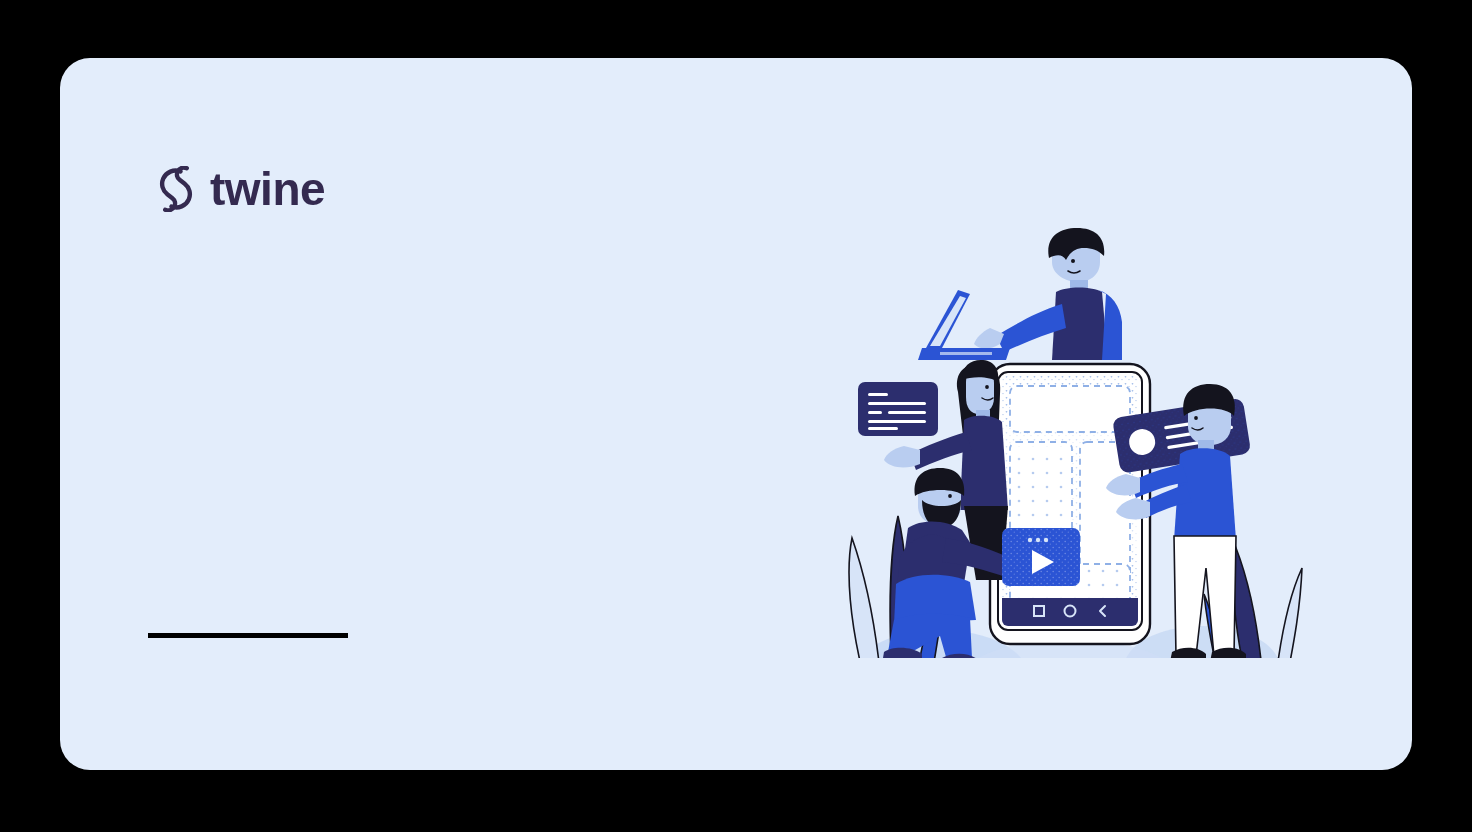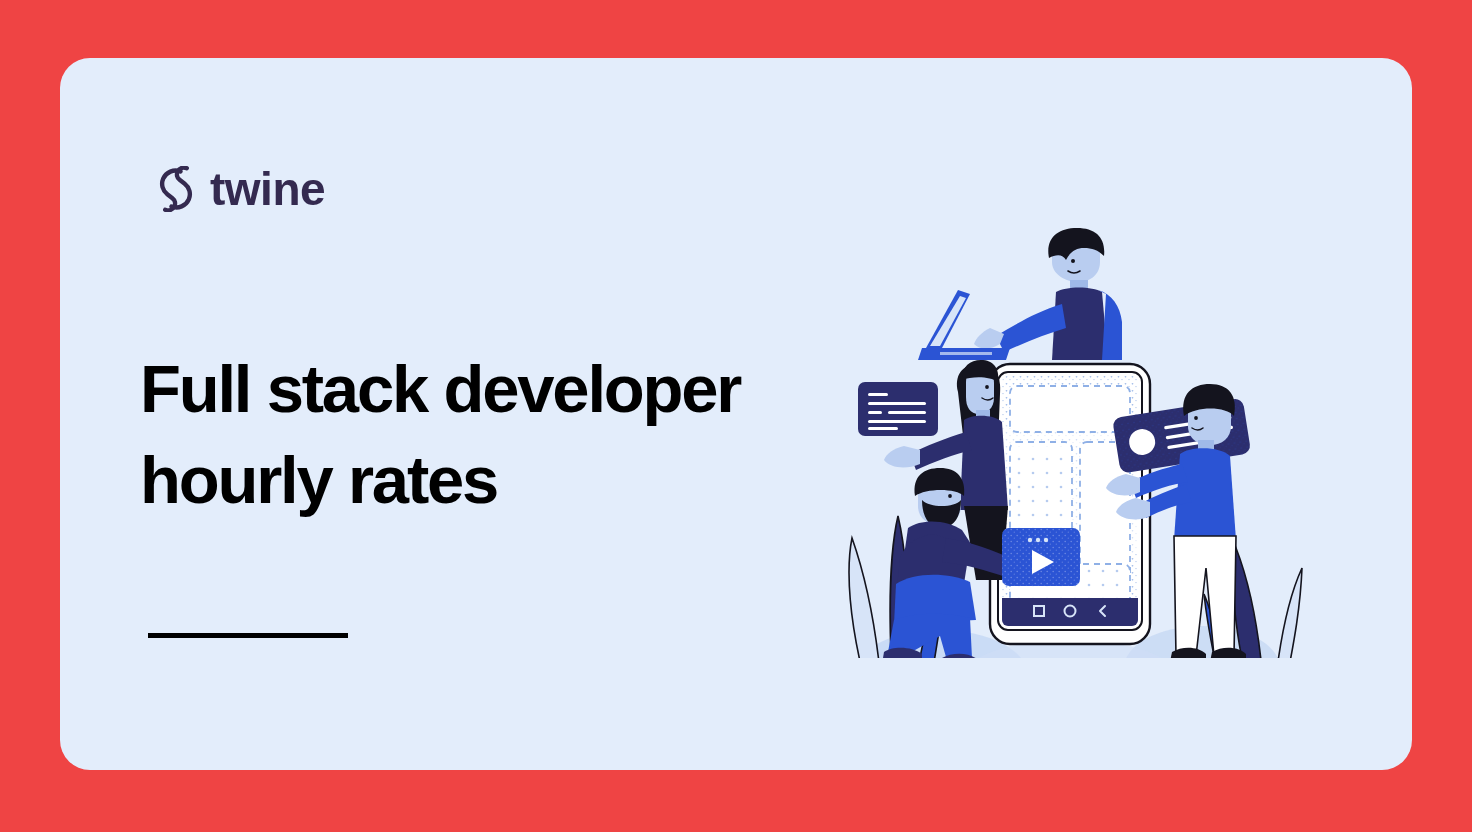--- a/index.html
+++ b/index.html
@@ -9,21 +9,21 @@
     width: 1472px;
     height: 832px;
     overflow: hidden;
     font-family: "Liberation Sans", sans-serif;
   }
 
   #page {
     position: relative;
     width: 1472px;
     height: 832px;
-    background: #ef4444;
+    background: #000000;
   }
 
   
   #card {
     position: absolute;
     left: 60px;
     top: 58px;
     width: 1352px;
     height: 712px;
     background: #e3edfb;
@@ -92,21 +92,20 @@
     <div id="brand">
       <span>
         <svg id="brand-mark" viewBox="0 0 40 46" fill="none" xmlns="http://www.w3.org/2000/svg">
           <path d="M24.5 5.5c-6.8-2.6-14.4 0.6-17.3 7.2-2.4 5.6-0.6 12 4.1 15.6l5.1 3.9c2.6 2 3.4 5.5 1.9 8.4-1.7 3.3-5.7 4.7-9.1 3.2" stroke="#342a50" stroke-width="4.4" stroke-linecap="round"></path>
           <path d="M15.5 40.5c6.8 2.6 14.4-0.6 17.3-7.2 2.4-5.6 0.6-12-4.1-15.6l-5.1-3.9c-2.6-2-3.4-5.5-1.9-8.4C23.4 2.1 27.4 0.7 30.8 2.2" stroke="#342a50" stroke-width="4.4" stroke-linecap="round"></path>
         </svg>
       </span>
       <span id="brand-word">twine</span>
     </div>
 
-    <h1 id="headline">Full stack developer hourly rates</h1>
 
     <div id="rule"></div>
 
     <div id="illustration">
       <svg viewBox="0 0 480 430" xmlns="http://www.w3.org/2000/svg">
         <defs>
 
           <pattern id="grain" width="6" height="6" patternUnits="userSpaceOnUse">
             <rect width="6" height="6" fill="none"></rect>
             <circle cx="1" cy="1.4" r="0.75" fill="#2b54d4" opacity="0.75"></circle>

